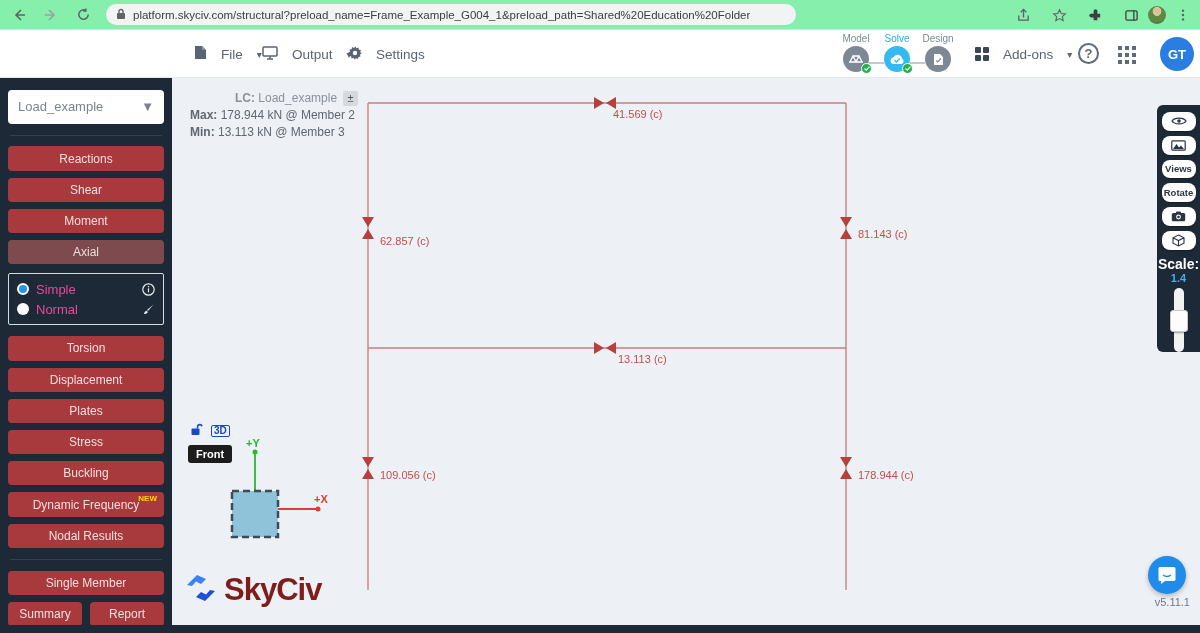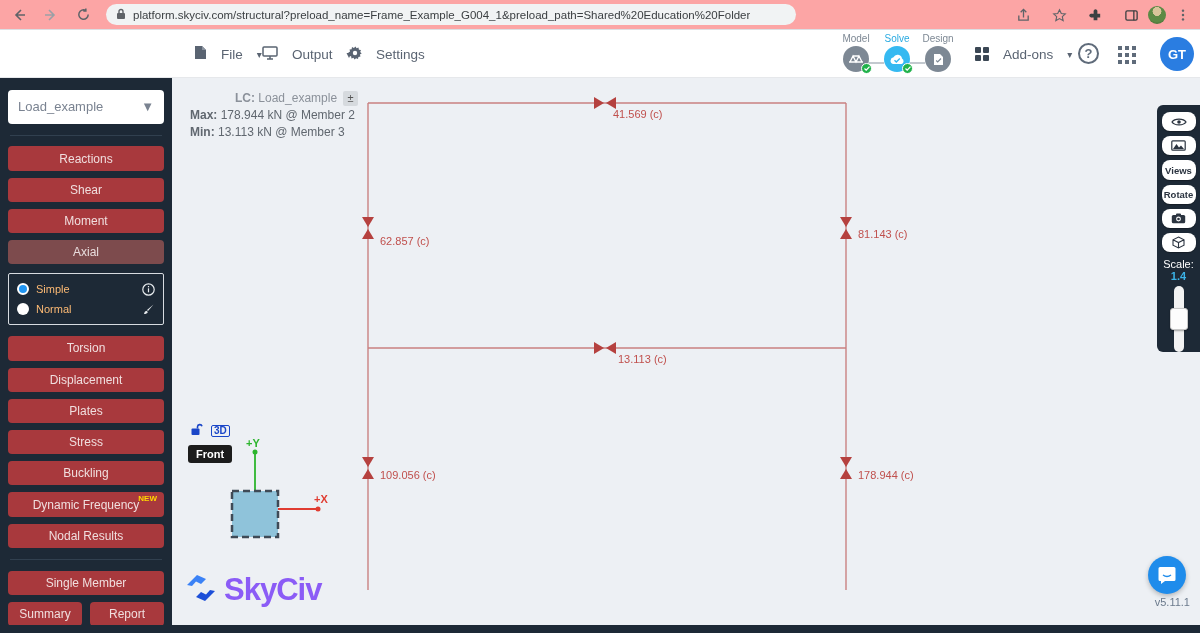--- a/index.html
+++ b/index.html
@@ -1,21 +1,21 @@
 <!DOCTYPE html>
 <html><head>
 <meta charset="utf-8">
 <style>
   * { margin:0; padding:0; box-sizing:border-box; }
   html,body { width:1200px; height:633px; overflow:hidden;
     font-family:"Liberation Sans", sans-serif; background:#fff; }
 
   
   .browser-bar { position:absolute; left:0; top:0; width:1200px; height:30px;
-    background:#fca5a5; border-bottom:1px solid #dcdfe3; display:flex; align-items:center; }
+    background:#86efac; border-bottom:1px solid #dcdfe3; display:flex; align-items:center; }
   .nav-ico { width:26px; height:22px; display:flex; align-items:center; justify-content:center;
     color:#5f6368; margin-left:6px; cursor:pointer; }
   .url-pill { margin-left:10px; width:690px; height:21px; background:#f1f3f4; border-radius:11px;
     display:flex; align-items:center; padding:0 10px; gap:7px; }
   .url-text { font-size:11.5px; color:#3c4043; white-space:nowrap; overflow:hidden; }
   .browser-right { position:absolute; right:4px; top:0; height:30px; display:flex; align-items:center; gap:4px; }
   .chrome-avatar { width:18px; height:18px; border-radius:50%;
     background:radial-gradient(circle at 50% 30%, #d8c49a 0 28%, #5c8a45 30% 65%, #3a5c2c 100%); }
 
   
@@ -59,21 +59,21 @@
   .side-btn { height:26px; border-radius:4px; background:#a8393d; color:#f0dede; font-size:12px;
     display:flex; align-items:center; justify-content:center; margin-bottom:7px; cursor:pointer;
     position:relative;text-align:right; }
   .side-btn.active { background:#7d4b4d; color:#e8dcdc; }
   .new-badge { position:absolute; top:2px; right:7px; color:#ffd800; font-size:8px; font-weight:bold; }
   .mode-box { border:1px solid #d7dbe0; border-radius:2px; padding:5px 8px; margin:2px 0 11px 0; }
   .mode-row { display:flex; align-items:center; height:20px; gap:7px; cursor:pointer; }
   .radio { width:12px; height:12px; border-radius:50%; flex:none; }
   .radio.sel { background:#2196f3; border:2px solid #fff; box-shadow:inset 0 0 0 2px #2196f3; }
   .radio.unsel { background:#fff; }
-  .mode-label { color:#fdba74; font-size:11px; flex:1; }
+  .mode-label { color:#ec4899; font-size:13px; flex:1; }
   .mode-ico { color:#e8ecef; display:flex; }
   .bottom-row { display:flex; gap:8px; }
   .bottom-row .side-btn { flex:1; height:24px; }
 
   
   .canvas { position:absolute; left:172px; top:78px; width:1028px; height:547px; background:#edf0f4; }
   .lc-info { position:absolute; left:18px; top:12px; font-size:12px; line-height:17px; }
   .lc-line { color:#8b919a; display:flex; align-items:center; gap:6px;padding-left:45px; }
   .lc-line b { font-weight:bold; }
   .pm-btn { width:15px; height:15px; background:#d6dade; border-radius:2px; color:#555;
@@ -84,28 +84,28 @@
   .force-label { position:absolute; color:#c0504d; font-size:11px; white-space:nowrap; }
 
   .lock3d { position:absolute; left:18px; top:344px; display:flex; gap:8px; align-items:center; }
   .threeD-badge { color:#1a46c8; font-weight:bold; font-size:10px; border:1.5px solid #1a46c8;
     border-radius:2px; padding:0 2px; height:12px; line-height:10px; cursor:pointer; }
   .front-box { position:absolute; left:16px; top:367px; background:#1c1c1c; color:#fff;
     font-size:11px; font-weight:bold; padding:3px 8px; border-radius:3px; }
   .axes-widget { position:absolute; left:46px; top:355px; }
 
   .skyciv-logo { position:absolute; left:12px; top:494px; display:flex; align-items:center; gap:6px; }
-  .skyciv-text { font-size:31px; font-weight:800; color:#8b5cf6; letter-spacing:-1px;text-align:right; }
+  .skyciv-text { font-size:31px; font-weight:800; color:#7f1d1d; letter-spacing:-1px;text-align:right; }
 
   .right-panel { position:absolute; right:0; top:27px; width:43px; height:247px; background:#1d2936;
     border-radius:6px 0 0 6px; display:flex; flex-direction:column; align-items:center; padding-top:7px; }
   .rp-btn { width:34px; height:21px; background:#fff; border-radius:8px; margin-bottom:5px;
     display:flex; align-items:center; justify-content:center; cursor:pointer;
     font-size:9.5px; font-weight:bold; color:#2b3440; box-shadow:0 1px 1px rgba(0,0,0,.3); }
-  .scale-cap { color:#fff; font-size:11px; font-weight:normal; margin-top:1px; }
+  .scale-cap { color:#fff; font-size:14px; font-weight:bold; margin-top:1px; }
   .scale-val { color:#3bb3e8; font-size:11px; font-weight:bold; margin-bottom:4px; }
   .slider-track { width:10px; height:72px; background:#f2f2f2; border-radius:5px; position:relative; }
   .slider-handle { position:absolute; left:-4px; top:22px; width:18px; height:22px; background:#fdfdfd;
     border:1px solid #c8c8c8; border-radius:3px; box-shadow:0 1px 2px rgba(0,0,0,.35); cursor:grab; }
 
   .version-text { position:absolute; right:10px; top:518px; font-size:11px; color:#6b7a8c; }
   .chat-bubble { position:absolute; left:976px; top:478px; width:38px; height:38px; border-radius:50%;
     background:#1f8ceb; display:flex; align-items:center; justify-content:center; cursor:pointer;
     box-shadow:0 2px 5px rgba(0,0,0,.25); }
 

